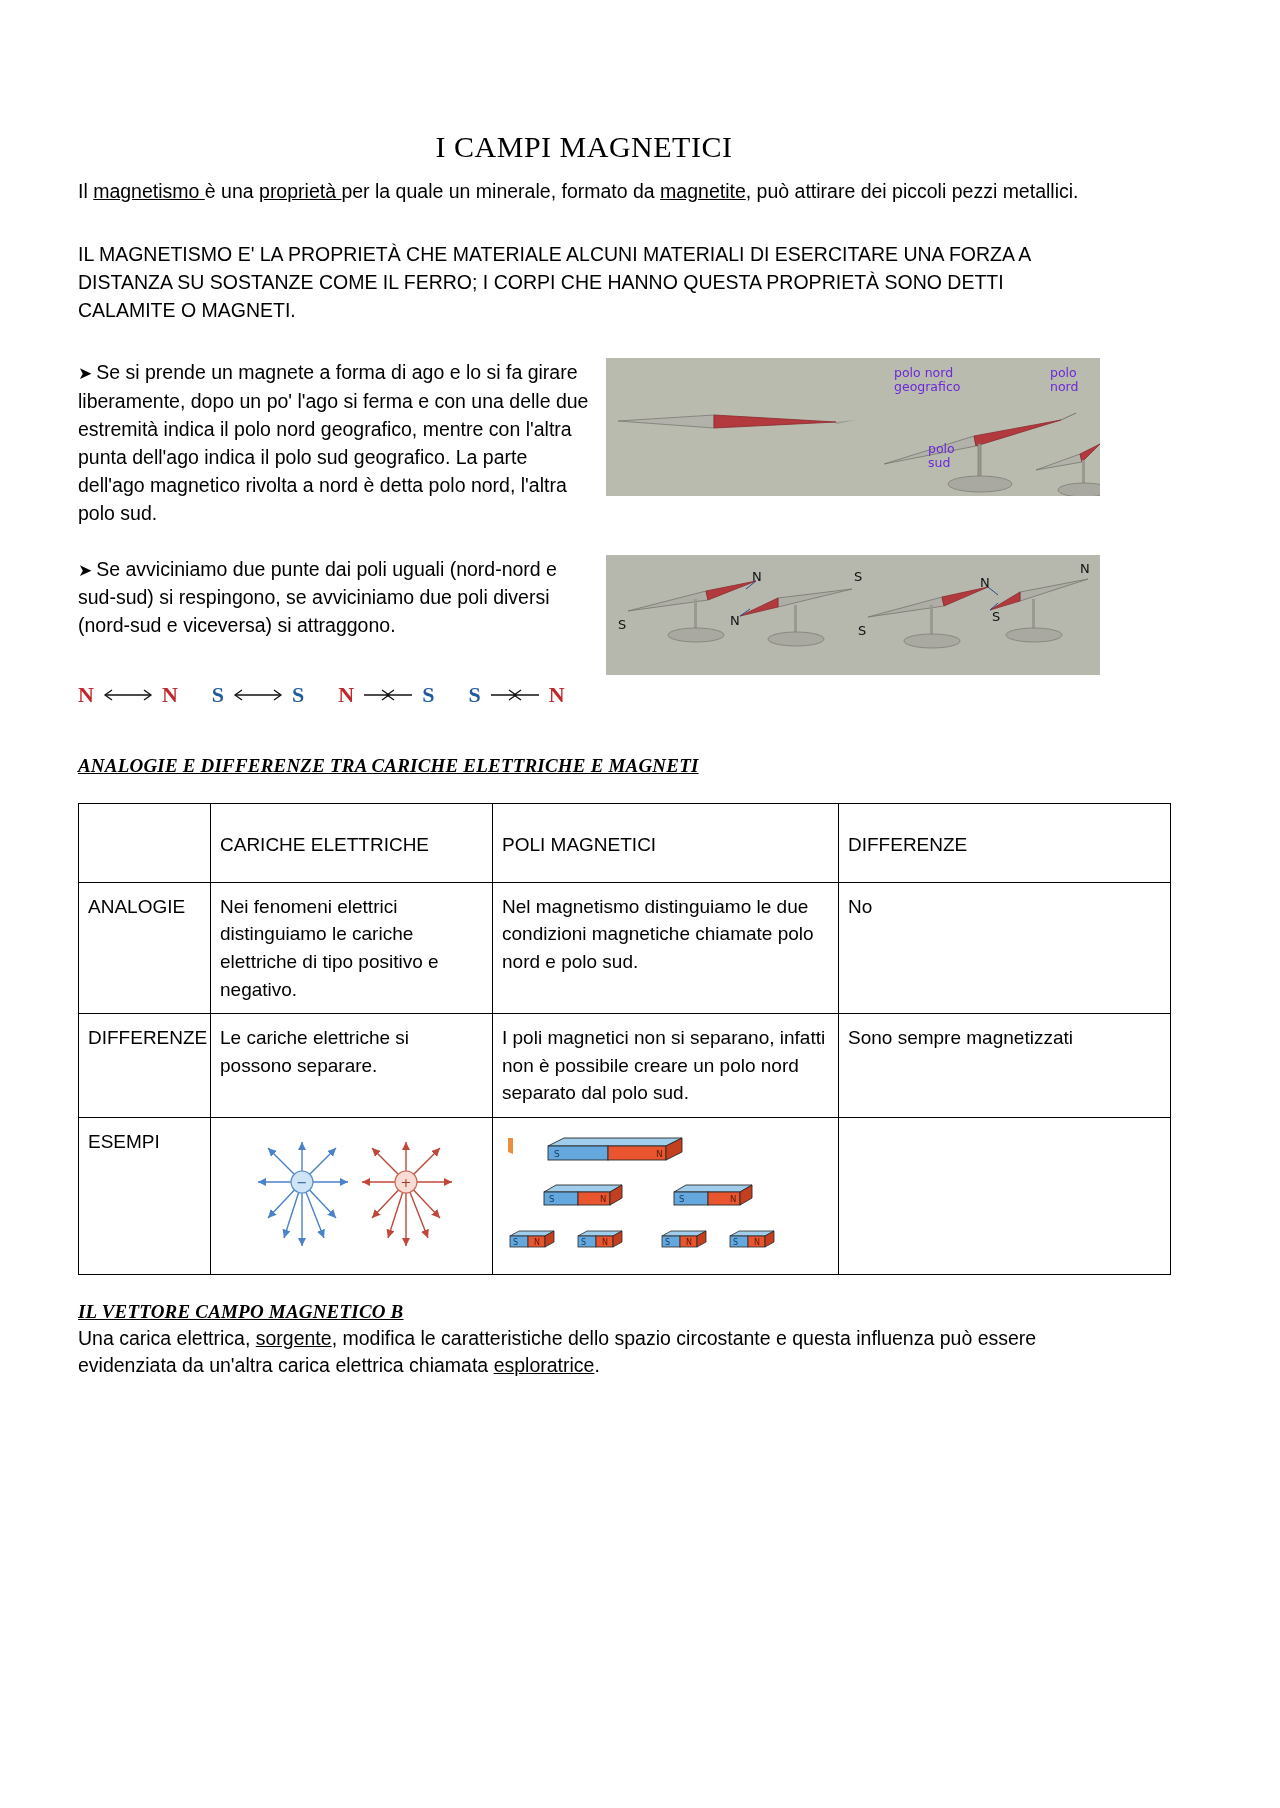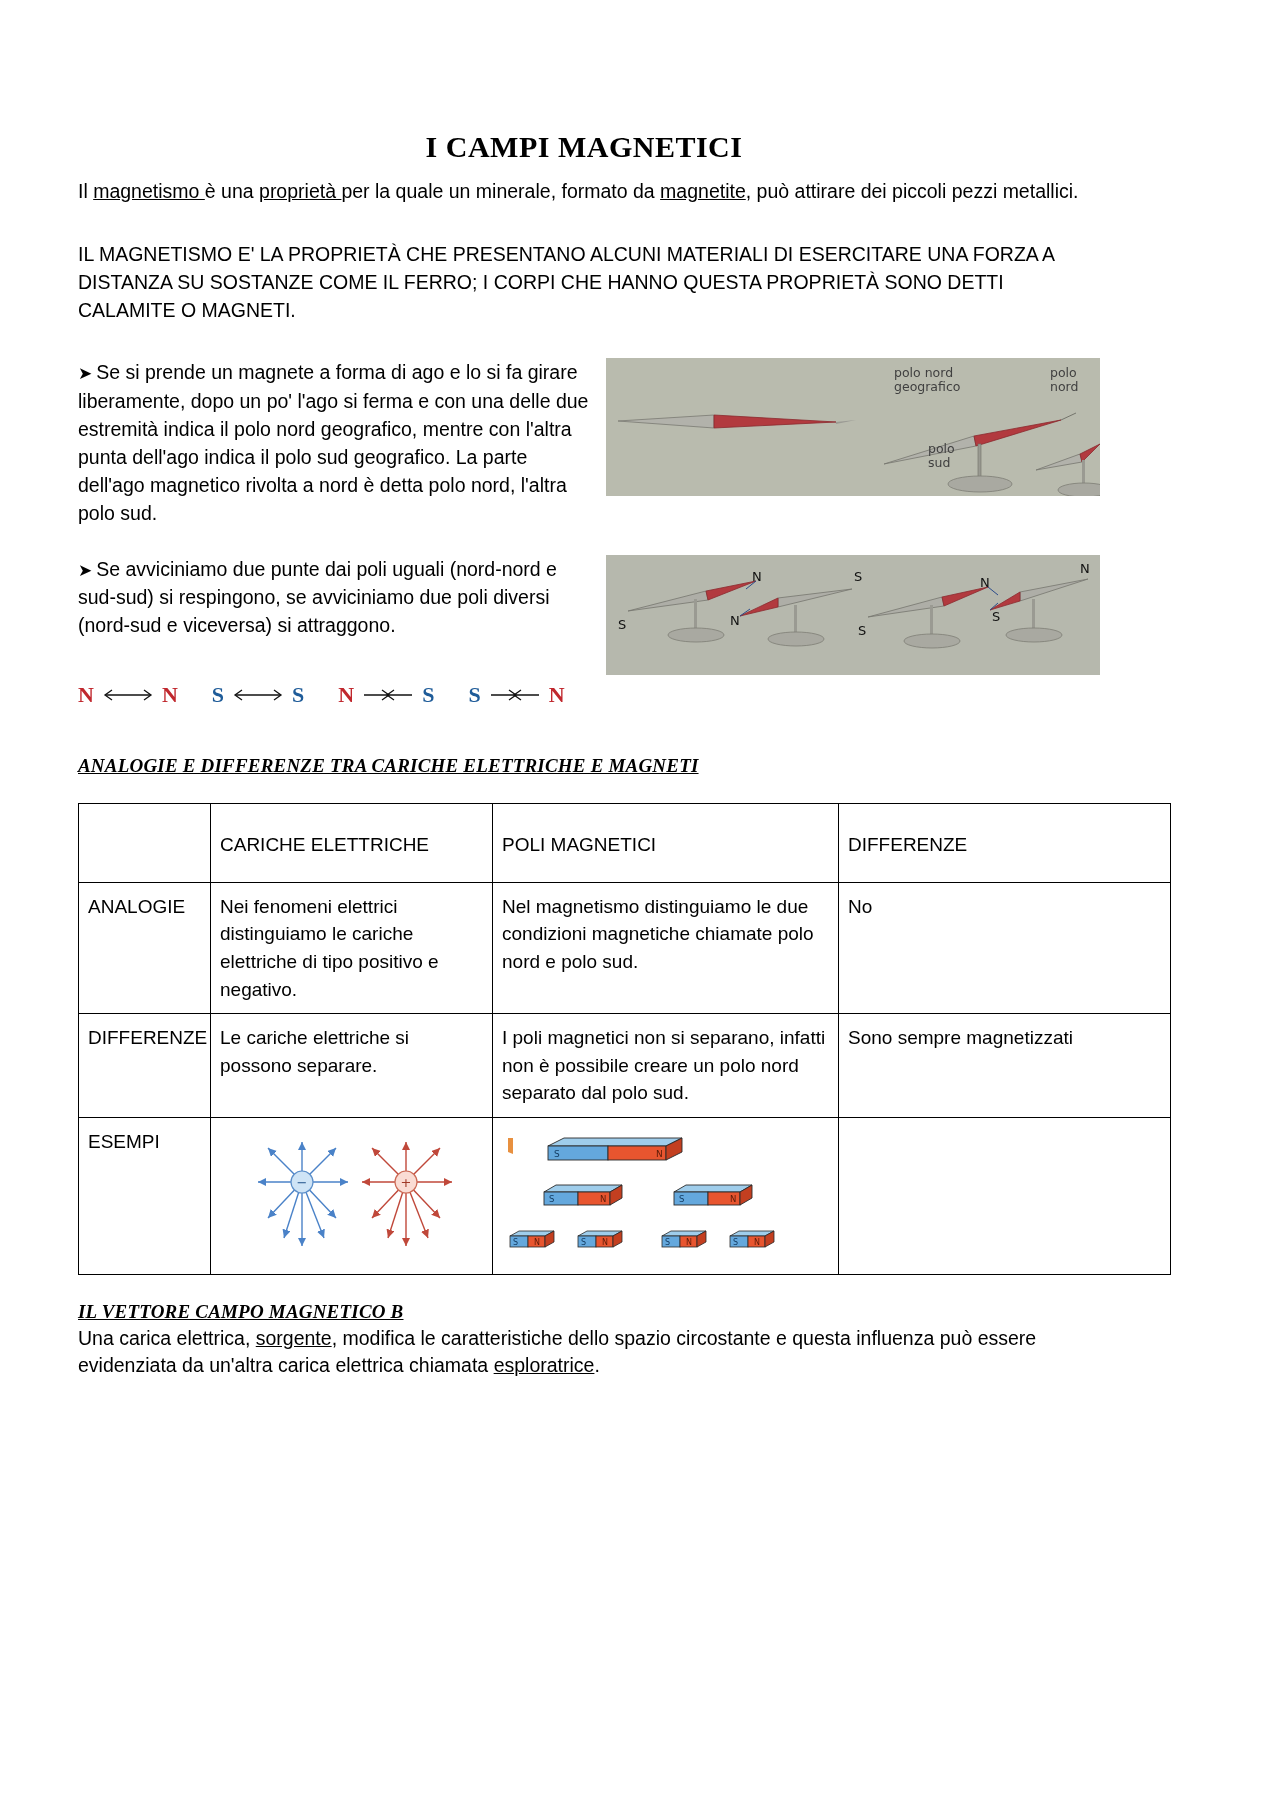--- a/index.html
+++ b/index.html
@@ -18,21 +18,21 @@
   }
   .content {
     position: absolute;
     left: 78px;
     top: 130px;
     width: 1012px;
   }
   .doc-title {
     font-family: "Liberation Serif", serif;
     font-size: 30px;
-    font-weight: bold;
+    font-weight: normal;
     text-align: center;
     letter-spacing: 0.5px;
     margin: 0 0 14px 0;
   }
   .sec-head {
     font-family: "Liberation Serif", serif;
     font-weight: bold;
     font-style: italic;
     font-size: 19px;
     text-decoration: underline;
@@ -90,21 +90,21 @@
     background: #b6b8ad;
     position: relative;
     overflow: hidden;
     margin-top: 0;
   }
   .fig-label {
     position: absolute;
     font-family: "DejaVu Sans", sans-serif;
     font-size: 12.5px;
     line-height: 1.12;
-    color: #404040;
+    color: #6d28d9;
     white-space: pre;
   }
   .fig-letter {
     position: absolute;
     font-family: "DejaVu Sans", sans-serif;
     font-size: 13px;
     color: #111;
   }
 
   
@@ -162,21 +162,21 @@
 <div class="page">
   <div class="content">
 
     <h1 class="doc-title">I CAMPI MAGNETICI</h1>
 
 
     <p class="body"><span>Il </span><span class="u">magnetismo </span><span>è una </span><span class="u">proprietà </span><span>per la quale un minerale, formato da </span><span class="u">magnetite</span><span>, può attirare dei piccoli pezzi metallici.</span></p>
 
     <div class="spacer-34"></div>
 
-    <p class="caps">IL MAGNETISMO E' LA PROPRIETÀ CHE PRESENTANO ALCUNI MATERIALI DI ESERCITARE UNA FORZA A DISTANZA SU SOSTANZE COME IL FERRO; I CORPI CHE HANNO QUESTA PROPRIETÀ SONO DETTI CALAMITE O MAGNETI.</p>
+    <p class="caps">IL MAGNETISMO E' LA PROPRIETÀ CHE MATERIALE ALCUNI MATERIALI DI ESERCITARE UNA FORZA A DISTANZA SU SOSTANZE COME IL FERRO; I CORPI CHE HANNO QUESTA PROPRIETÀ SONO DETTI CALAMITE O MAGNETI.</p>
 
     <div class="spacer-34"></div>
 
     <div class="row">
       <div class="col-text">
         <span class="arrow-bullet">➤</span><span>Se si prende un magnete a forma di ago e lo si fa girare liberamente, dopo un po' l'ago si ferma e con una delle due estremità indica il polo nord geografico, mentre con l'altra punta dell'ago indica il polo sud geografico. La parte dell'ago magnetico rivolta a nord è detta polo nord, l'altra polo sud.</span>
       </div>
       <div class="col-fig">
         <div class="fig1">
           <svg width="494" height="138" viewBox="0 0 494 138">

